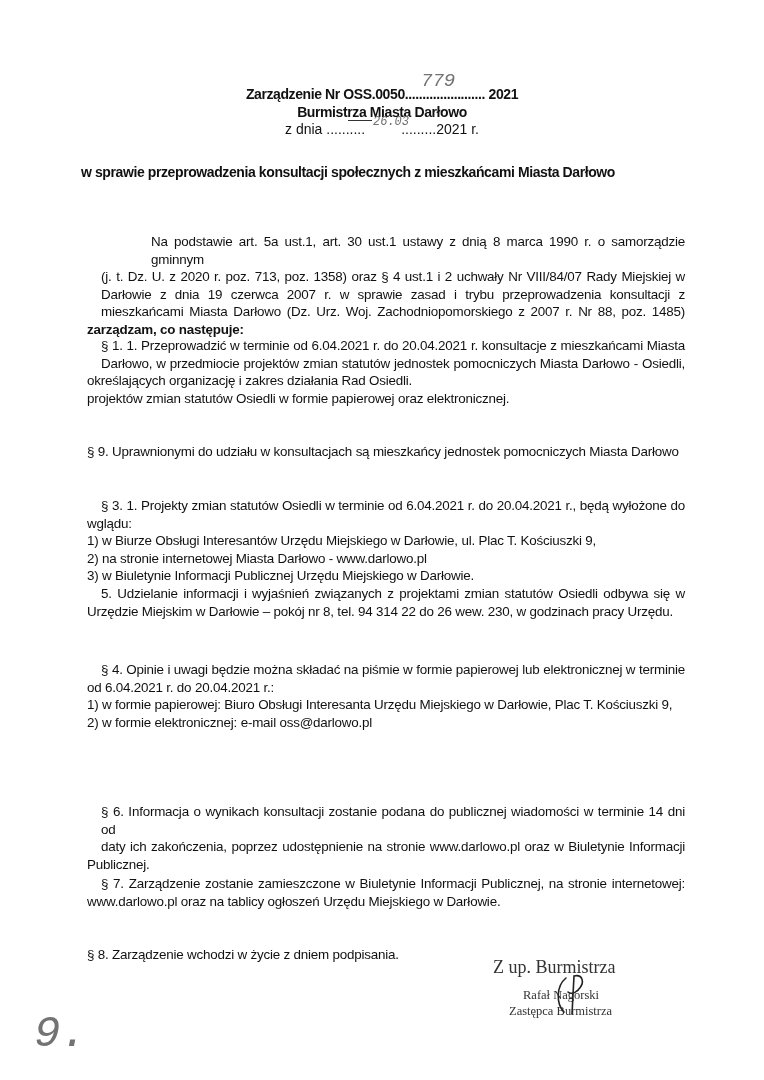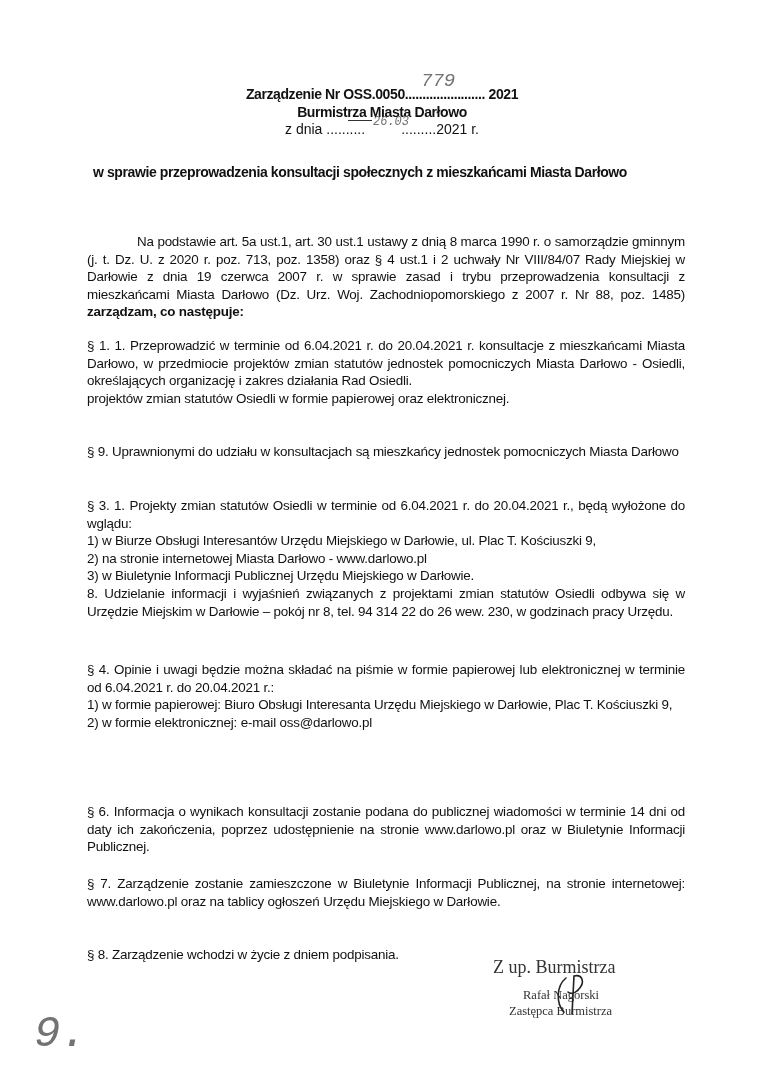--- a/index.html
+++ b/index.html
@@ -2,26 +2,26 @@
 <html><head>
 <meta charset="utf-8">
 <style>
   html, body { margin: 0; padding: 0; background: #ffffff; }
   body { width: 764px; height: 1080px; position: relative; overflow: hidden;
          font-family: "Liberation Sans", sans-serif; color: #111; }
   .page { position: absolute; left: 0; top: 0; width: 764px; height: 1080px; background: #fff; }
   .hdr { position: absolute; left: 0; width: 764px; text-align: center; font-size: 14px; }
   .hdr.b { font-weight: bold; letter-spacing: -0.4px; }
   .hw { font-family: Liberation Mono, monospace; font-style: italic; font-weight: normal; color: #737373; }
-  .title { position: absolute; left: 12px; width: 696px; text-align: center; font-weight: bold;
+  .title { position: absolute; left: 0; width: 696px; text-align: center; font-weight: bold;
            font-size: 14px; letter-spacing: -0.4px; line-height: 19px; }
   .para { position: absolute; left: 87px; width: 598px; font-size: 13.4px; line-height: 17.6px;
           text-align: justify; letter-spacing: -0.2px; }
   .para .l { display: block; white-space: nowrap; }
-  .para .j { display: block; text-align: justify; text-align-last: justify; white-space: normal; }
+  .para .j { display: block; text-align: justify; text-align-last: justify; white-space: normal; margin-left: 14px; }
   .indent { padding-left: 50px; }
   .bd { font-weight: bold; }
   .sig { position: absolute; font-family: "Liberation Serif", serif; color: #333; }
   .sig-main { left: 493px; top: 957px; font-size: 18px; }
   .sig-name { left: 523px; top: 988px; font-size: 12.5px; }
   .sig-role { left: 509px; top: 1004px; font-size: 12.5px; }
   svg.scribble { position: absolute; }
 </style>
 </head>
 <body>
@@ -64,21 +64,21 @@
   <div class="para" style="top:443px;">
     <span class="l">§ 9. Uprawnionymi do udziału w konsultacjach są mieszkańcy jednostek pomocniczych Miasta Darłowo</span>
   </div>
 
   <div class="para" style="top:497px;">
     <span class="j">§ 3. 1.  Projekty zmian statutów Osiedli w terminie od 6.04.2021 r. do 20.04.2021 r., będą wyłożone do</span>
     <span class="l">wglądu:</span>
     <span class="l">1) w Biurze Obsługi Interesantów Urzędu Miejskiego w Darłowie, ul. Plac T. Kościuszki 9,</span>
     <span class="l">2)  na stronie internetowej Miasta Darłowo - www.darlowo.pl</span>
     <span class="l">3) w Biuletynie Informacji Publicznej Urzędu Miejskiego w Darłowie.</span>
-    <span class="j">8. Udzielanie informacji i wyjaśnień związanych z projektami zmian statutów Osiedli odbywa się w</span>
+    <span class="j">5. Udzielanie informacji i wyjaśnień związanych z projektami zmian statutów Osiedli odbywa się w</span>
     <span class="l">Urzędzie Miejskim w Darłowie – pokój nr 8, tel. 94 314 22 do 26 wew. 230, w godzinach pracy Urzędu.</span>
   </div>
 
   <div class="para" style="top:661px;">
     <span class="j">§ 4. Opinie i uwagi będzie można składać na piśmie w formie papierowej lub elektronicznej w terminie</span>
     <span class="l">od 6.04.2021 r. do 20.04.2021 r.:</span>
     <span class="l">1) w formie papierowej: Biuro Obsługi Interesanta Urzędu Miejskiego w Darłowie, Plac T. Kościuszki 9,</span>
     <span class="l">2) w formie elektronicznej: e-mail oss@darlowo.pl</span>
   </div>
 

